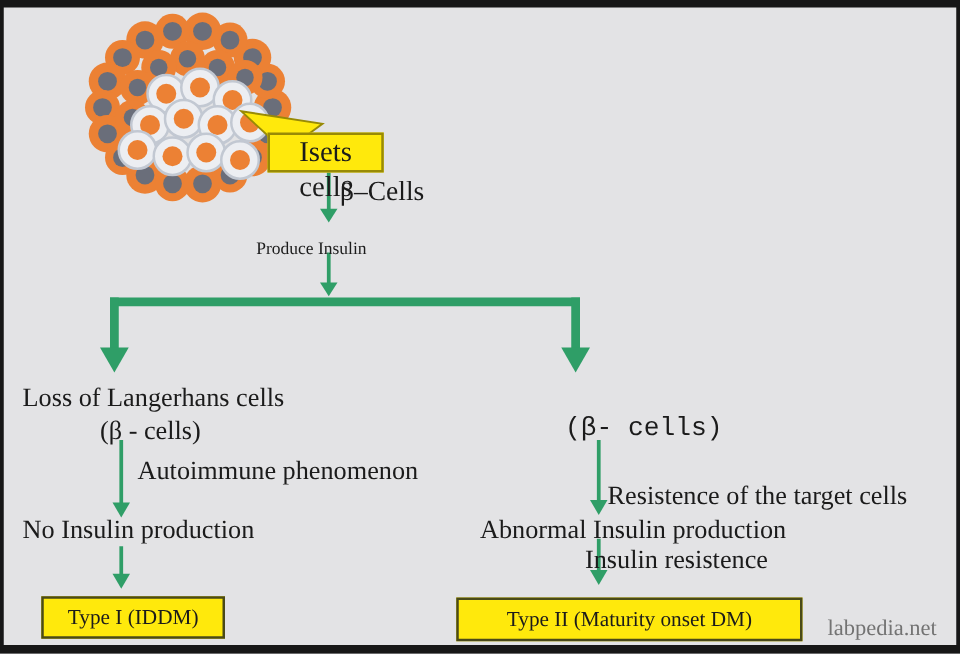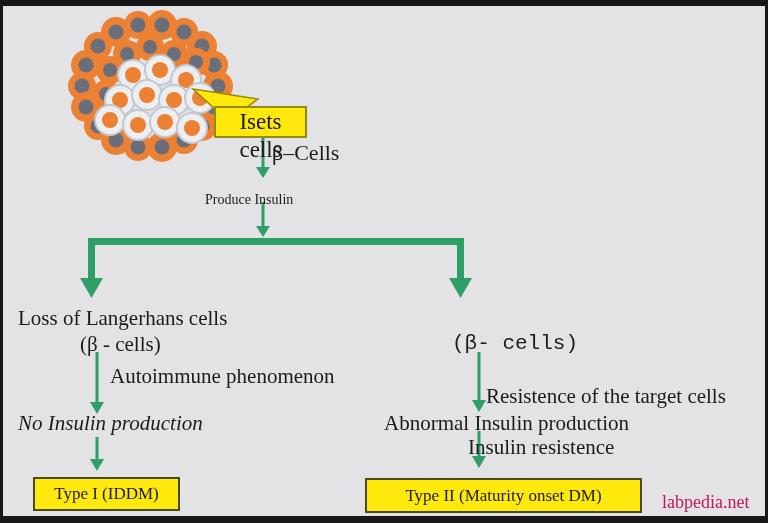--- a/index.html
+++ b/index.html
@@ -39,21 +39,21 @@
     border:2px solid #4a4a18;
     box-sizing:border-box;
     text-align:center;
     font-size:17px;
   }
   .result-box.type1{left:33px;top:477px;width:147px;height:34px;line-height:30px;}
   .result-box.type2{left:365px;top:478px;width:277px;height:35px;line-height:31px;}
   .watermark{
     position:absolute;z-index:6;
     left:662px;top:492px;
-    font-size:18px;color:#be185d;
+    font-size:18px;color:#737373;
   }
 </style>
 </head>
 <body>
 
 <div class="stage">
 
   <svg class="layer" width="768" height="523" viewBox="0 0 768 523">
 
     <g id="cluster">
@@ -167,21 +167,21 @@
 
   <div class="callout-box">Isets cells</div>
 
   <div class="txt" style="left:272px;top:141px;font-size:22px;">β–Cells</div>
 
   <div class="txt" style="left:205px;top:188px;font-size:14px;">Produce Insulin</div>
 
   <div class="txt" style="left:18px;top:306px;">Loss of Langerhans cells</div>
   <div class="txt" style="left:80px;top:332px;text-align:center;">(β - cells)</div>
   <div class="txt" style="left:110px;top:364px;">Autoimmune phenomenon</div>
-  <div class="txt" style="left:18px;top:411px;font-style:italic;">No Insulin production</div>
+  <div class="txt" style="left:18px;top:411px;">No Insulin production</div>
   <div class="result-box type1">Type I (IDDM)</div>
 
   <div class="txt" style="left:452px;top:332px;font-family:Liberation Mono, monospace;">(β- cells)</div>
   <div class="txt" style="left:486px;top:364px;margin-top:20px;">Resistence of the target cells</div>
   <div class="txt" style="left:384px;top:411px;">Abnormal Insulin production</div>
   <div class="txt" style="left:468px;top:435px;">Insulin resistence</div>
   <div class="result-box type2">Type II (Maturity onset DM)</div>
 
   <div class="watermark">labpedia.net</div>
 

